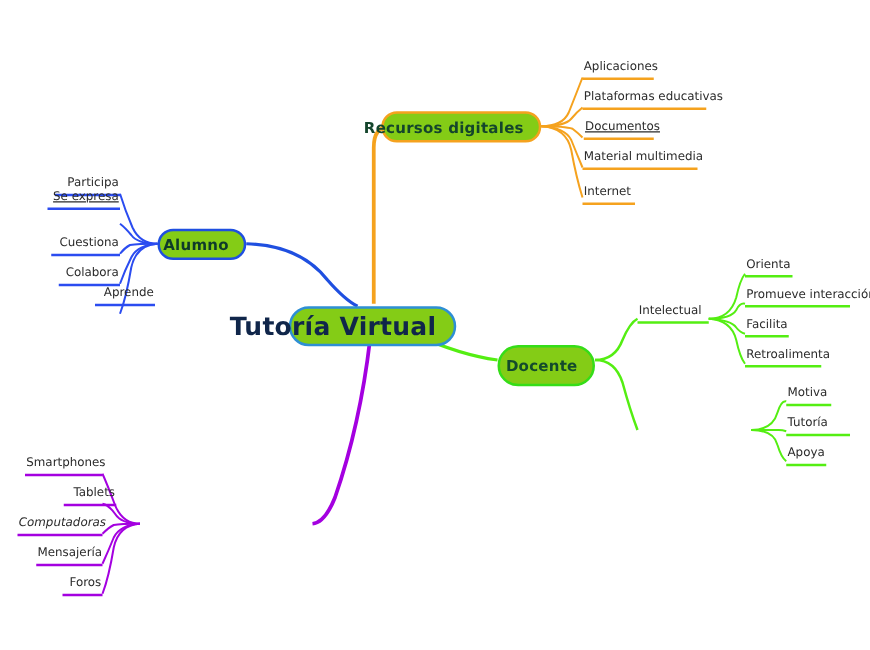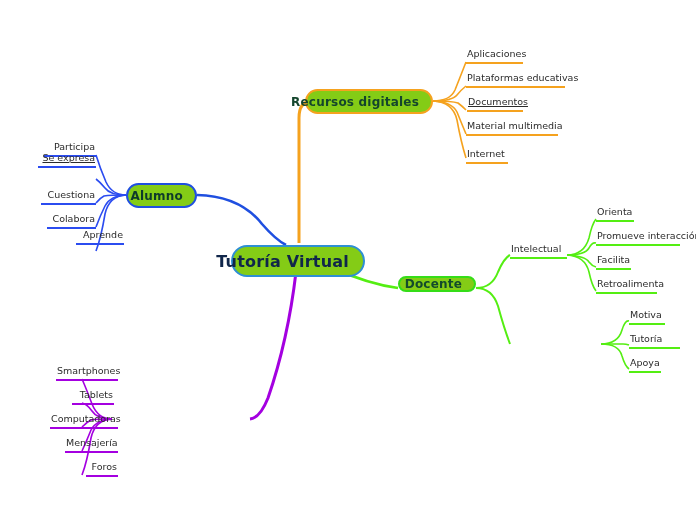--- a/index.html
+++ b/index.html
@@ -36,21 +36,21 @@
     border-style: solid;
     border-radius: 999px;
     white-space: nowrap;
     font-weight: bold;
     letter-spacing: 0.2px;
   }
   .node-center {
     border-width: 2px;
     border-color: #2e8fd4;
     color: #10264a;
-    font-size: 16px;
+    font-size: 20px;
     padding: 0 14px;
   }
   .node-branch {
     border-width: 2px;
     font-size: 12px;
     padding: 0 12px;
     color: #14402a;
   }
   .node-alumno      { border-color: #1f4fe0; color: #0e3a2a; }
   .node-recursos    { border-color: #f5a21e; color: #14452c; }
@@ -67,21 +67,21 @@
     line-height: 13px;
     padding: 0 1px 2px 1px;
     border-bottom-style: solid;
     border-bottom-width: 2.5px;
   }
   .leaf-right { text-align: left; }
   .leaf-left  { text-align: right; }
 
   .c-orange { border-bottom-color: #f5a21e; }
   .c-blue   { border-bottom-color: #2b4cf0; }
-  .c-purple { border-bottom-color: #a400e0; margin-left: 36px; }
+  .c-purple { border-bottom-color: #a400e0; }
 
   .sub {
     position: absolute;
     box-sizing: border-box;
     white-space: nowrap;
     font-size: 9.5px;
     color: #2b2b2b;
     line-height: 13px;
     padding: 0 1px 2px 1px;
     border-bottom: 2.5px solid #54ee12;
@@ -151,36 +151,36 @@
   <div class="node node-branch node-recursos" style="left:305px; top:89px; width:128px; height:25px;">
     <span>Recursos digitales</span>
   </div>
 
   <div class="leaf leaf-right c-orange" style="left:466px; top:47px; width:57px;">Aplicaciones</div>
   <div class="leaf leaf-right c-orange" style="left:466px; top:71px; width:99px;">Plataformas educativas</div>
   <div class="leaf leaf-right c-orange" style="left:467px; top:95px; width:56px;text-decoration:underline;">Documentos</div>
   <div class="leaf leaf-right c-orange" style="left:466px; top:119px; width:92px;">Material multimedia</div>
   <div class="leaf leaf-right c-orange" style="left:466px; top:147px; width:42px;">Internet</div>
 
-  <div class="node node-branch node-docente" style="left:398px; top:276px; width:78px; height:16px;">
+  <div class="node node-branch node-docente" style="left:398px; top:276px; width:78px; height:33px;">
     <span>Docente</span>
   </div>
 
   <div class="sub" style="left:510px; top:242px; width:57px;">Intelectual</div>
 
   <div class="sub" style="left:596px; top:205px; width:38px;">Orienta</div>
   <div class="sub" style="left:596px; top:229px; width:84px;">Promueve interacción</div>
   <div class="sub" style="left:596px; top:253px; width:35px;">Facilita</div>
   <div class="sub" style="left:596px; top:277px; width:61px;">Retroalimenta</div>
 
 
   <div class="sub" style="left:629px; top:308px; width:36px;">Motiva</div>
   <div class="sub" style="left:629px; top:332px; width:51px;">Tutoría</div>
   <div class="sub" style="left:629px; top:356px; width:32px;">Apoya</div>
 
 
   <div class="leaf leaf-left c-purple" style="left:20px; top:364px; width:62px;">Smartphones</div>
-  <div class="leaf leaf-left c-purple" style="left:36px; top:388px; width:42px;">Tablets</div>
-  <div class="leaf leaf-left c-purple" style="left:14px; top:412px; width:68px;">Computadoras</div>
+  <div class="leaf leaf-left c-purple" style="left:51px; top:388px; width:42px;">Tablets</div>
+  <div class="leaf leaf-left c-purple" style="left:14px; top:412px; width:68px;font-style:italic;">Computadoras</div>
   <div class="leaf leaf-left c-purple" style="left:29px; top:436px; width:53px;">Mensajería</div>
   <div class="leaf leaf-left c-purple" style="left:50px; top:460px; width:32px;">Foros</div>
 
 </div>
 
 </body></html>

